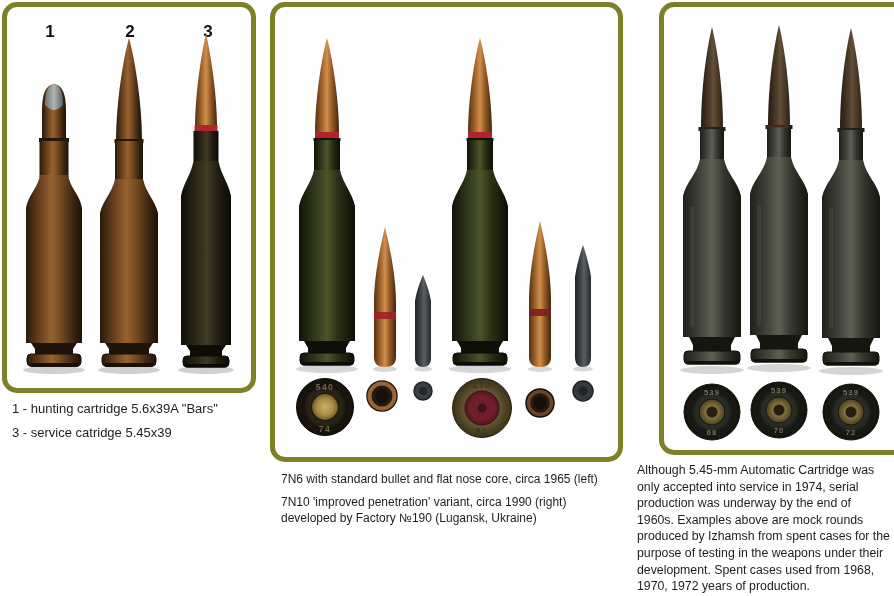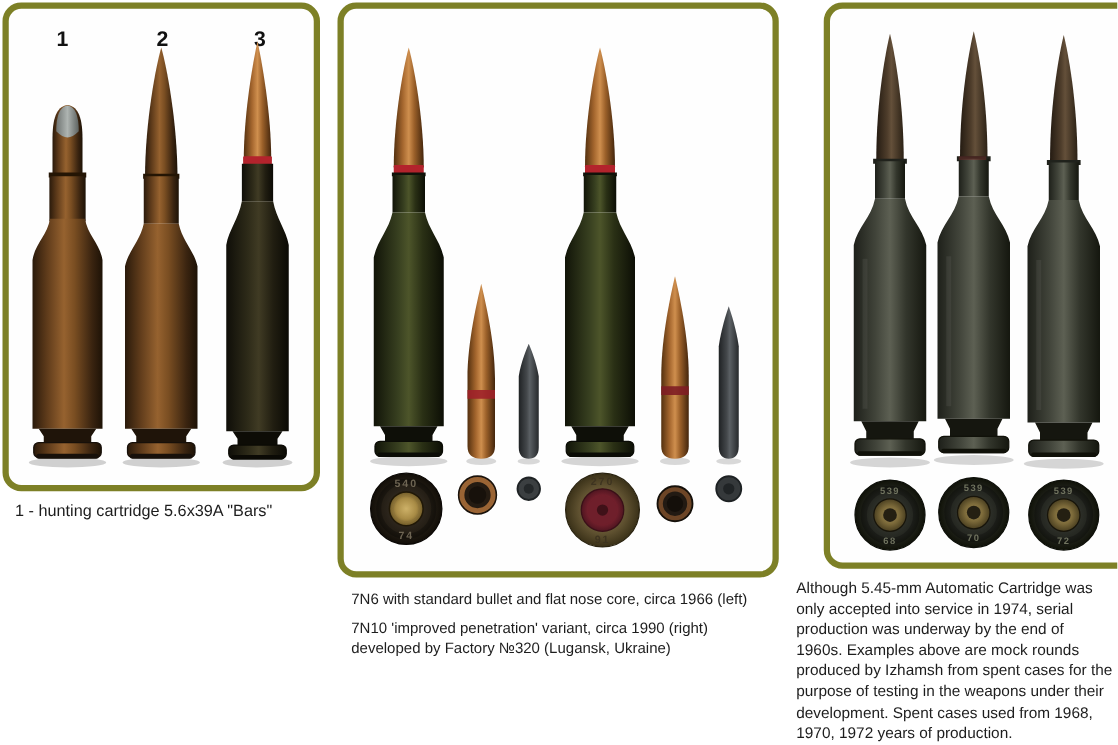--- a/index.html
+++ b/index.html
@@ -289,25 +289,26 @@
         <circle r="13" fill="url(#rBrass3)" stroke="#17140a" stroke-width="1"></circle>
         <circle r="5.5" fill="#241f12"></circle>
         <text y="-17" font-size="7.5" fill="#70735f" text-anchor="middle" letter-spacing="1.2">539</text>
         <text y="23" font-size="7.5" fill="#70735f" text-anchor="middle" letter-spacing="1.2">72</text>
       </g>
     </svg>
   </div>
 
   <div id="cap1" class="caption">
     <div class="cap-item">1 - hunting cartridge 5.6x39A "Bars"</div>
+    <div class="cap-item">3 - service catridge 5.45x39</div>
   </div>
 
   <div id="cap2" class="caption">
-    <div class="line1">7N6 with standard bullet and flat nose core, circa 1966 (left)</div>
+    <div class="line1">7N6 with standard bullet and flat nose core, circa 1965 (left)</div>
     <div>7N10 'improved penetration' variant, circa 1990 (right)</div>
-    <div>developed by Factory №320 (Lugansk, Ukraine)</div>
+    <div>developed by Factory №190 (Lugansk, Ukraine)</div>
   </div>
 
   <div id="cap3" class="caption">
     <span>Although 5.45-mm Automatic Cartridge was only accepted into service in 1974, serial production was underway by the end of 1960s. Examples above are mock rounds produced by Izhamsh from spent cases for the purpose of testing in the weapons under their development. Spent cases used from 1968, 1970, 1972 years of production.</span>
   </div>
 
 </div>
 
 </body></html>

